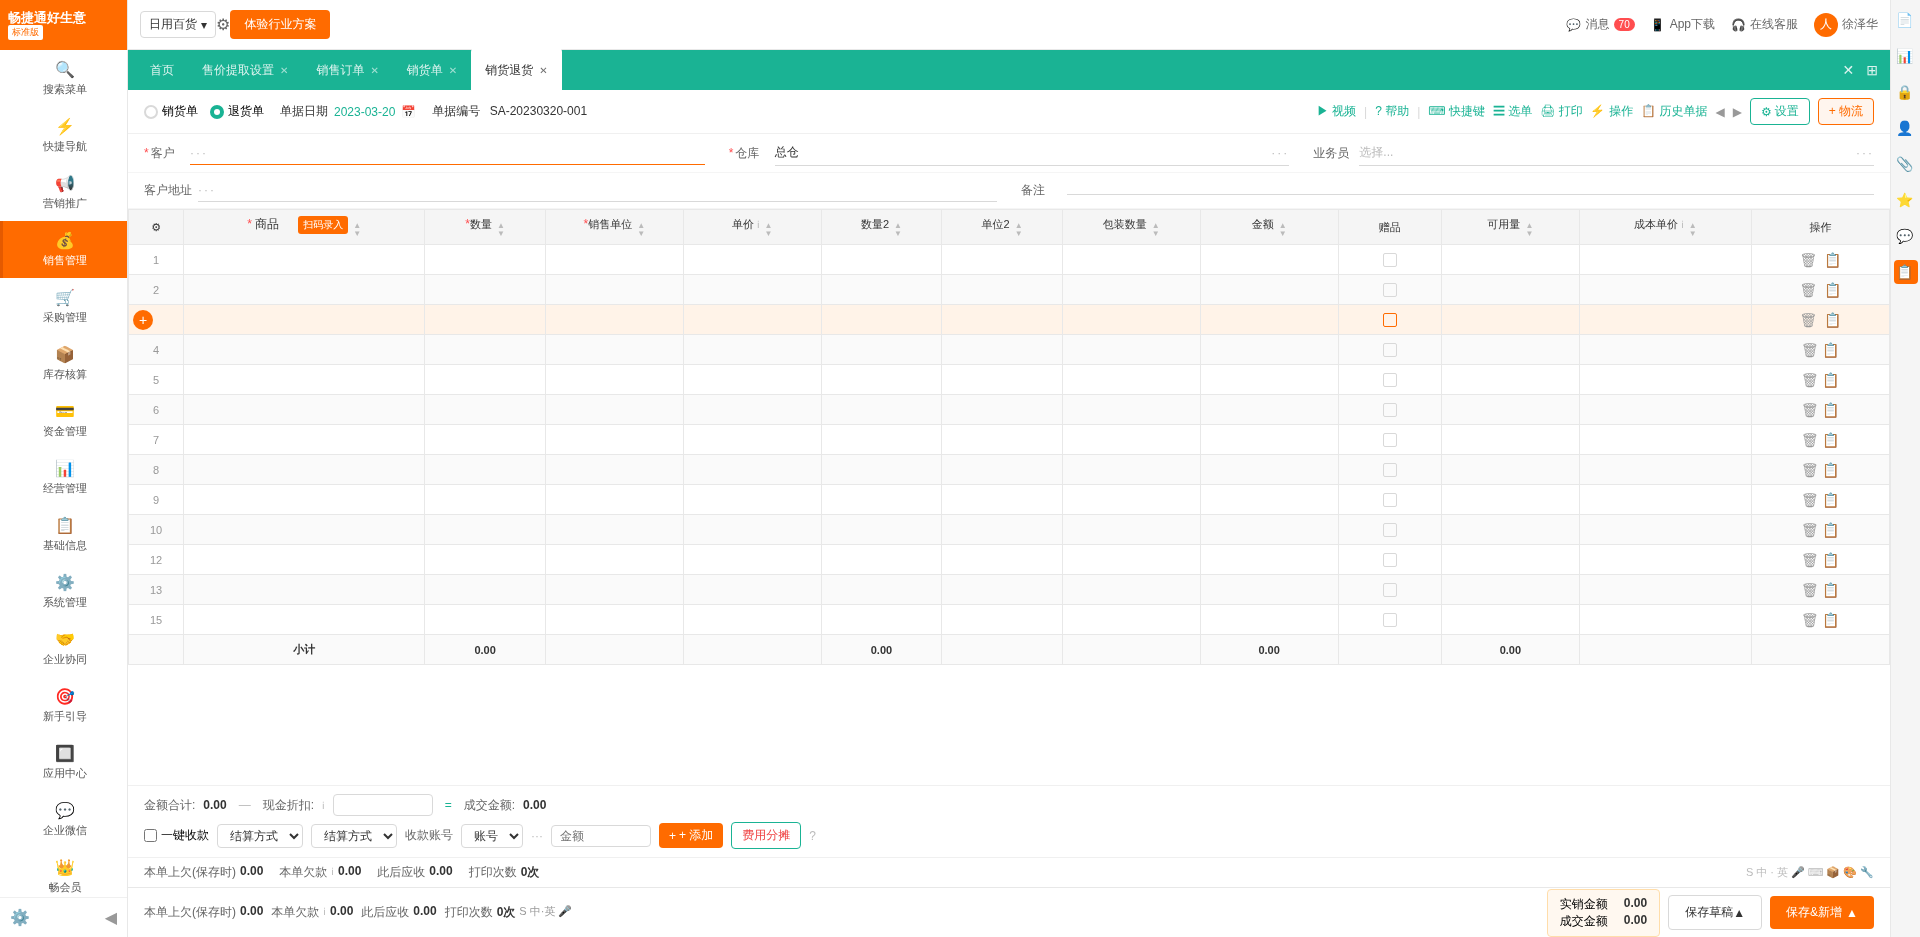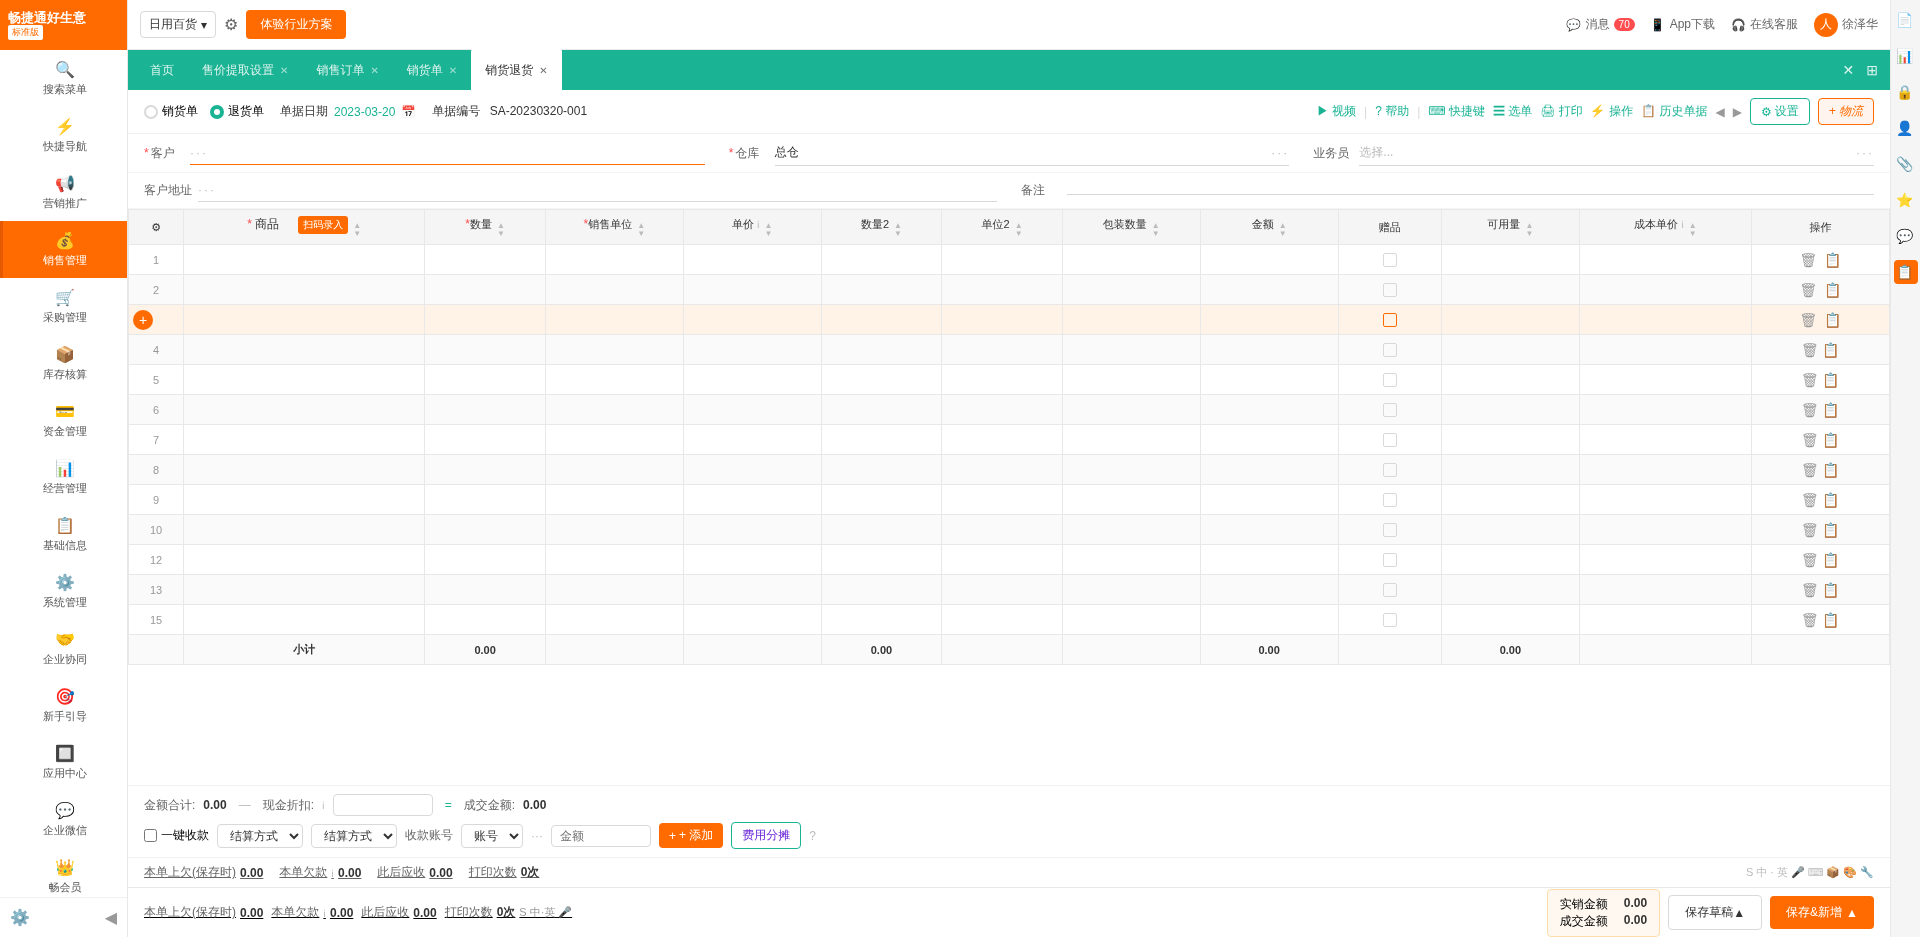--- a/index.html
+++ b/index.html
@@ -15,21 +15,21 @@
     .sidebar-item.active { background: #ff6b00; color: #fff; border-left-color: #e55a00; }
     .sidebar-item .icon { font-size: 16px; margin-bottom: 3px; }
     .sidebar-item .label { font-size: 11px; text-align: center; }
     .sidebar-bottom { padding: 10px; display: flex; justify-content: space-between; align-items: center; border-top: 1px solid #f0f0f0; }
 
     
     .main { flex: 1; display: flex; flex-direction: column; overflow: hidden; }
 
     
     .topbar { height: 50px; background: #fff; border-bottom: 1px solid #e8e8e8; display: flex; align-items: center; justify-content: space-between; padding: 0 12px; }
-    .topbar-left { display: flex; align-items: center; gap: 8px; }
+    .topbar-left { display: flex; align-items: center; }
     .topbar-select { border: 1px solid #d9d9d9; border-radius: 4px; padding: 4px 8px; color: #333; background: #fff; display: flex; align-items: center; gap: 4px; cursor: pointer; }
     .topbar-btn-experience { background: #ff6b00; color: #fff; border: none; border-radius: 4px; padding: 6px 14px; cursor: pointer; font-size: 12px; }
     .topbar-right { display: flex; align-items: center; gap: 16px; color: #666; font-size: 12px; }
     .topbar-right-item { display: flex; align-items: center; gap: 4px; cursor: pointer; }
     .notification-badge { background: #ff4d4f; color: #fff; border-radius: 10px; padding: 1px 5px; font-size: 10px; }
     .user-avatar { width: 24px; height: 24px; border-radius: 50%; background: #ff6b00; display: flex; align-items: center; justify-content: center; color: #fff; font-size: 10px; }
 
     
     .tabbar { background: #1ab394; display: flex; align-items: center; height: 40px; padding: 0 8px; }
     .tab { padding: 0 14px; height: 45px; display: flex; align-items: center; gap: 6px; cursor: pointer; color: rgba(255,255,255,0.85); font-size: 12px; position: relative; }
@@ -55,21 +55,21 @@
 
     
     .form-row { display: flex; align-items: center; padding: 6px 16px; gap: 24px; border-bottom: 1px solid #f5f5f5; }
     .form-field { display: flex; align-items: center; gap: 6px; flex: 1; }
     .form-label { color: #666; white-space: nowrap; min-width: 40px; }
     .form-label.required::before { content: '*'; color: #ff4d4f; margin-right: 2px; }
     .form-input { flex: 1; border-bottom: 1px solid #d9d9d9; padding: 4px 0; color: #333; min-width: 80px; display: flex; align-items: center; justify-content: space-between; }
     .form-input-dots { color: #bbb; letter-spacing: 2px; }
     .form-input-text { color: #333; }
     .form-btn { border: 1px solid #d9d9d9; border-radius: 4px; padding: 4px 10px; cursor: pointer; background: #fff; color: #666; font-size: 12px; display: flex; align-items: center; gap: 3px; }
-    .form-btn.orange { background: #fff5ee; border-color: #ff6b00; color: #ff6b00; font-style: italic; }
+    .form-btn.orange { background: #fff5ee; border-color: #ff6b00; color: #ff6b00; }
     .form-btn.setting { color: #1ab394; border-color: #1ab394; }
 
     
     .table-container { flex: 1; overflow: auto; }
     table { width: 100%; border-collapse: collapse; table-layout: fixed; }
     thead tr { background: #f5f5f5; }
     th { padding: 6px 4px; text-align: center; border: 1px solid #e8e8e8; color: #333; font-weight: normal; white-space: nowrap; font-size: 11px; position: sticky; top: 0; background: #f5f5f5; z-index: 1; }
     td { padding: 4px; text-align: center; border: 1px solid #e8e8e8; color: #333; height: 30px; font-size: 11px; }
     tr:nth-child(even) td { background: #fafafa; }
     tr.highlighted td { background: #fff3e8; }
@@ -98,27 +98,27 @@
     .footer-row1 { display: flex; align-items: center; gap: 8px; margin-bottom: 6px; font-size: 12px; color: #333; }
     .footer-total-label { color: #666; }
     .footer-total-value { font-weight: bold; color: #333; }
     .footer-sep { color: #bbb; margin: 0 4px; }
     .footer-eq { color: #1ab394; margin: 0 4px; }
     .footer-input { border: 1px solid #d9d9d9; border-radius: 4px; padding: 3px 8px; width: 100px; }
     .footer-row2 { display: flex; align-items: center; gap: 8px; }
     .footer-checkbox { display: flex; align-items: center; gap: 4px; cursor: pointer; }
     .footer-select { border: 1px solid #d9d9d9; border-radius: 4px; padding: 3px 8px; background: #fff; color: #333; }
     .footer-add-btn { background: #ff6b00; color: #fff; border: none; border-radius: 4px; padding: 4px 10px; cursor: pointer; display: flex; align-items: center; gap: 3px; font-size: 12px; }
-    .footer-fee-btn { border: 1px solid #1ab394; color: #6d28d9; background: #fff; border-radius: 4px; padding: 4px 10px; cursor: pointer; font-size: 12px; }
+    .footer-fee-btn { border: 1px solid #1ab394; color: #ef4444; background: #fff; border-radius: 4px; padding: 4px 10px; cursor: pointer; font-size: 12px; }
     .footer-dots { color: #bbb; }
 
     
     .statusbar { padding: 6px 16px; border-top: 1px solid #f0f0f0; background: #fff; display: flex; align-items: center; justify-content: space-between; font-size: 12px; color: #666; }
     .statusbar-left { display: flex; gap: 16px; align-items: center; }
-    .statusbar-item { display: flex; align-items: center; gap: 4px; text-decoration: underline; }
+    .statusbar-item { display: flex; gap: 4px; }
     .statusbar-value { color: #333; font-weight: bold; }
     .statusbar-right { display: flex; gap: 12px; align-items: center; }
 
     
     .bottom-toolbar { height: 50px; background: #fff; border-top: 1px solid #e8e8e8; display: flex; align-items: center; justify-content: space-between; padding: 0 16px; }
     .bottom-toolbar-left { display: flex; align-items: center; gap: 8px; }
     .bottom-toolbar-right { display: flex; gap: 8px; align-items: center; }
     .summary-box { background: #fff8f0; border: 1px solid #ffddaa; border-radius: 4px; padding: 6px 12px; font-size: 12px; color: #333; }
     .summary-box-row { display: flex; justify-content: space-between; gap: 16px; }
     .summary-box-label { color: #000000; }

